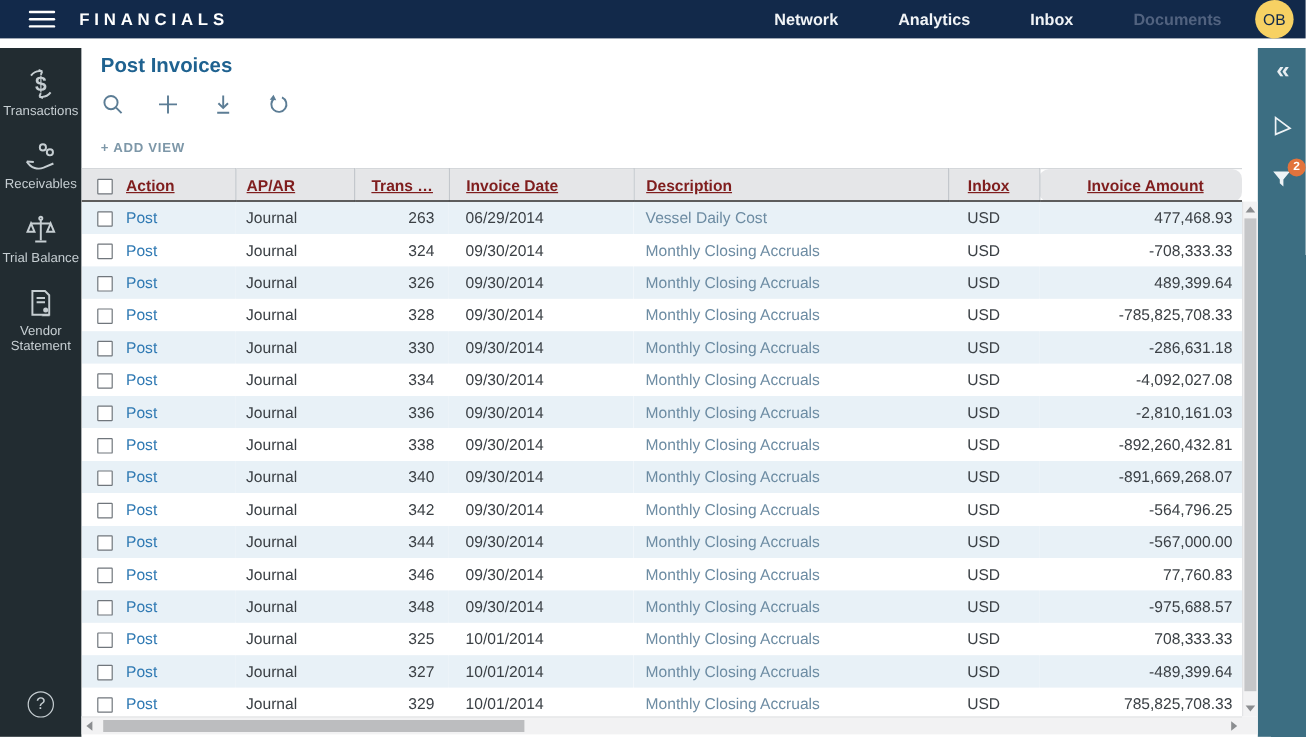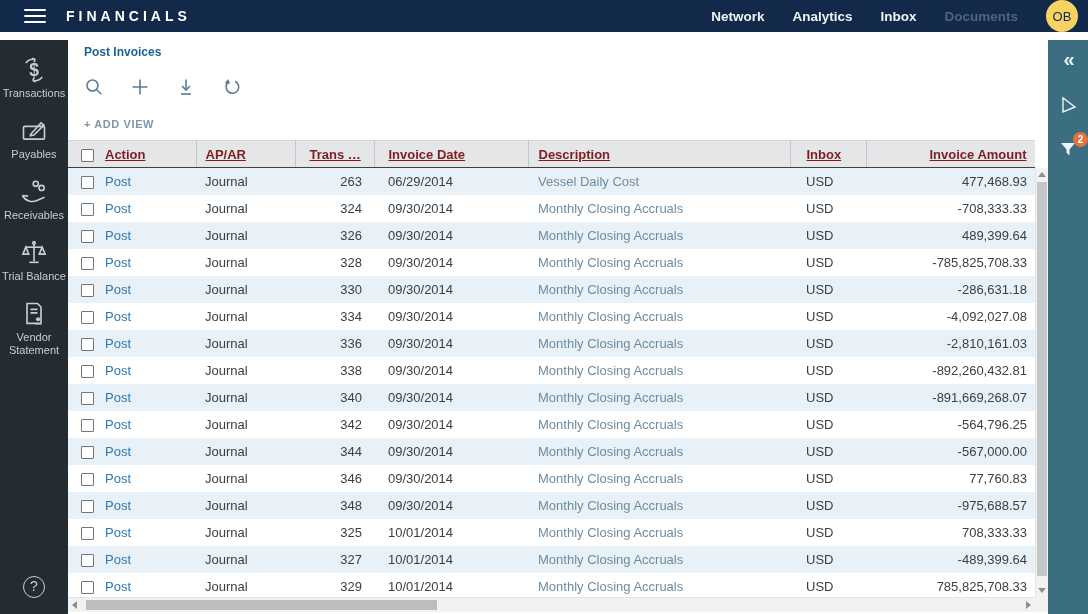--- a/index.html
+++ b/index.html
@@ -5,21 +5,21 @@
   html,body{margin:0;padding:0;width:1088px;height:614px;overflow:hidden;
     font-family:"Liberation Sans",sans-serif;background:#fff;}
   *{box-sizing:border-box;}
 
   
   .topbar{position:absolute;left:0;top:0;width:1088px;height:32px;
     background:var(--topbar-bg,#12294a);display:flex;align-items:center;z-index:9;}
   .hamburger{margin-left:24px;width:22px;cursor:pointer;}
   .hamburger span{display:block;height:2px;background:#fff;margin:4px 0;border-radius:1px;}
   .brand{color:#fff;font-weight:bold;font-size:14px;letter-spacing:4px;margin-left:20px;}
-  .topnav{margin-left:auto;display:flex;gap:28px;align-items:center;}
+  .topnav{margin-left:auto;display:flex;gap:50px;align-items:center;}
   .nav-item{color:#f0f3f6;font-size:13.5px;font-weight:bold;cursor:pointer;text-decoration:none;}
   .nav-item.disabled{color:#51627f;}
   .avatar{width:32px;height:32px;border-radius:50%;background:var(--avatar-bg,#f7d163);
     color:#12294a;font-weight:normal;font-size:13px;display:flex;align-items:center;
     justify-content:center;margin-left:28px;margin-right:10px;cursor:pointer;}
 
   
   .sidebar{position:absolute;left:0;top:40px;width:68px;height:574px;
     background:var(--sidebar-bg,#222c31);}
   .sb-item{margin-top:17px;display:flex;flex-direction:column;align-items:center;
@@ -36,21 +36,21 @@
     background:var(--panel-bg,#3c6e82);display:flex;flex-direction:column;align-items:center;}
   .rp-collapse{color:#e8eef2;font-size:20px;font-weight:bold;margin-top:8px;
     letter-spacing:-2px;cursor:pointer;}
   .rp-tool{margin-top:24px;position:relative;cursor:pointer;width:20px;height:20px;}
   .rp-badge{position:absolute;top:-7px;right:-10px;width:15px;height:15px;border-radius:50%;
     background:var(--badge-bg,#e2733c);color:#fff;font-size:10px;font-weight:bold;
     line-height:15px;text-align:center;}
 
   
   .main{position:absolute;left:68px;top:40px;width:980px;height:574px;background:#fff;}
-  .page-title{position:absolute;left:16px;top:5px;margin:0;font-size:12px;font-weight:bold;
+  .page-title{position:absolute;left:16px;top:5px;margin:0;font-size:17px;font-weight:bold;
     color:var(--title-color,#1f6290);}
   .toolbar{position:absolute;left:16px;top:37px;display:flex;gap:26px;}
   .tool-btn{width:20px;height:20px;cursor:pointer;}
   .add-view{position:absolute;left:16px;top:78px;font-size:11px;font-weight:bold;
     letter-spacing:.6px;color:#7d97a8;cursor:pointer;}
 
   
   .table-wrap{position:absolute;left:0;top:100px;width:967px;height:457px;overflow:hidden;}
   table{border-collapse:collapse;table-layout:fixed;width:967px;}
   th,td{padding:0;height:27px;font-size:13px;white-space:nowrap;overflow:hidden;}
@@ -110,27 +110,20 @@
   <aside class="sidebar">
     <div class="sb-item">
       <svg class="sb-icon" viewBox="0 0 24 24" fill="none" stroke="#c6ced2" stroke-width="1.4">
         <text x="12" y="17" text-anchor="middle" font-size="15" font-weight="bold" fill="#c6ced2" stroke="none">$</text>
         <path d="M5,6 Q8,2 13,3"></path>
           <path d="M13,3 l-2.6,-1 M13,3 l-1,2.4"></path>
         <path d="M19,18 Q16,22 11,21"></path>
           <path d="M11,21 l2.6,1 M11,21 l1,-2.4"></path>
       </svg>
       <div class="sb-label">Transactions</div>
-    </div>
-    <div class="sb-item">
-      <svg class="sb-icon" viewBox="0 0 24 24" fill="none" stroke="#c6ced2" stroke-width="1.4">
-        <rect x="3" y="8" width="18" height="11" rx="1"></rect>
-        <path d="M9,15 L18,5 L20.5,7 L12,15.5 L9,16 Z"></path>
-      </svg>
-      <div class="sb-label">Payables</div>
     </div>
     <div class="sb-item">
       <svg class="sb-icon" viewBox="0 0 24 24" fill="none" stroke="#c6ced2" stroke-width="1.4">
         <circle cx="13.5" cy="5" r="2.2"></circle>
           <circle cx="18.5" cy="8.5" r="2.2"></circle>
         <path d="M2,15 C5,20 10,21 14,19.5 L21,16.5"></path>
         <path d="M2,15 L7,15.5"></path>
       </svg>
       <div class="sb-label">Receivables</div>
     </div>
@@ -210,21 +203,21 @@
         </colgroup>
         <thead>
           <tr>
             <th class="c-cb"><span class="checkbox"></span></th>
             <th class="c-action">Action</th>
             <th class="c-apar">AP/AR</th>
             <th class="c-trans" style="text-align:left;padding-left:14px;">Trans …</th>
             <th class="c-date">Invoice Date</th>
             <th class="c-desc">Description</th>
             <th class="c-curr">Inbox</th>
-            <th class="c-amount" style="text-align:right;padding-left:16px;">Invoice Amount</th>
+            <th class="c-amount" style="text-align:center;padding-left:16px;border-radius:8px;">Invoice Amount</th>
           </tr>
         </thead>
         <tbody>
             <tr class="alt">
               <td class="c-cb"><span class="checkbox"></span></td>
               <td class="c-action"><a class="post-link">Post</a></td>
               <td class="c-apar">Journal</td>
               <td class="c-trans">263</td>
               <td class="c-date">06/29/2014</td>
               <td class="c-desc">Vessel Daily Cost</td>

